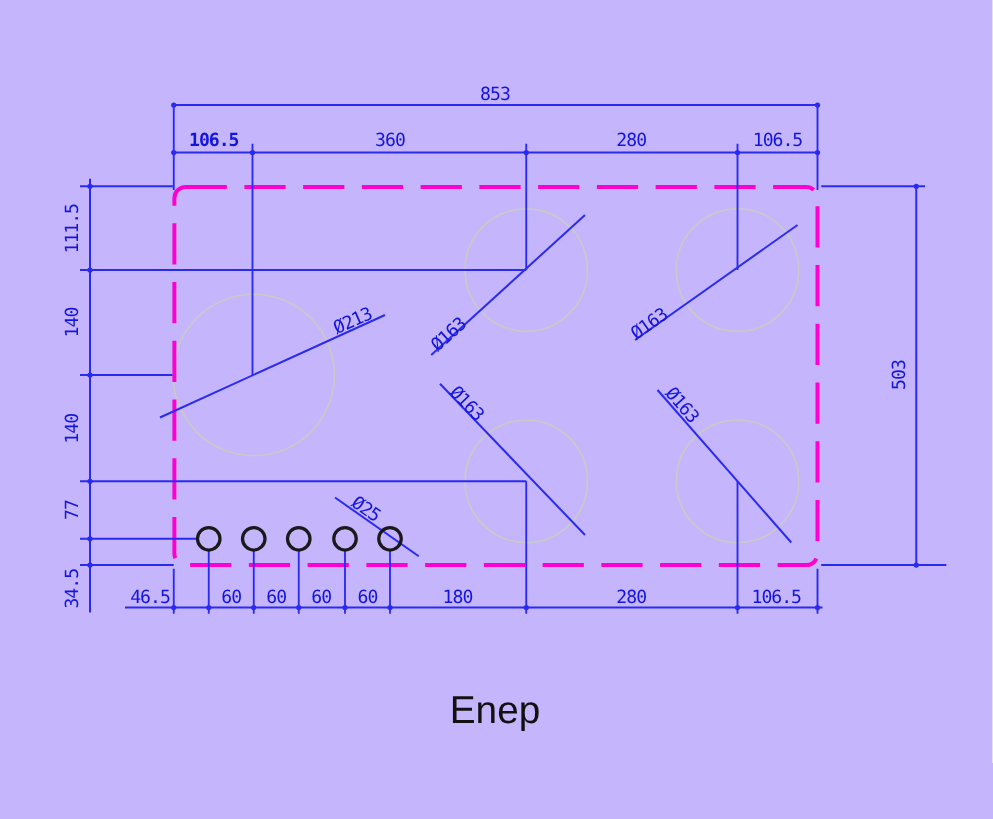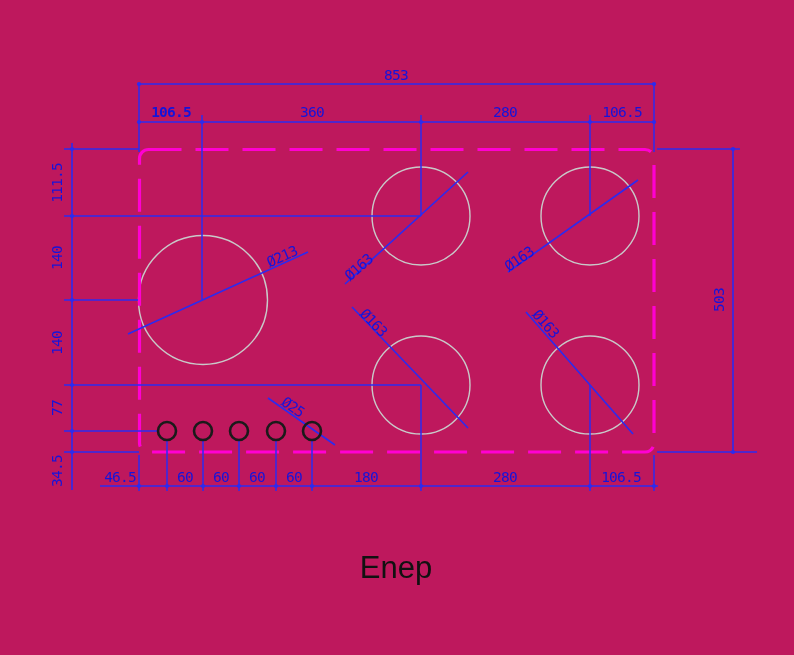--- a/index.html
+++ b/index.html
@@ -1,19 +1,19 @@
 <!DOCTYPE html>
 <html style="--line-blue: #2b2bf0; --text-blue: #1414dc; --outline-magenta: #ff00d2; --burner-gray: #c9c9c9; --knob-black: #1a1a1a; --title-black: #111111;"><head>
 <meta charset="utf-8">
 <style>
   html,body{margin:0;padding:0;background:#ffffff;}
   .canvas{
     position:relative;
     width:794px;height:655px;
-    background:#be185d;
+    background:#c4b5fd;
     overflow:hidden;
     font-family:"DejaVu Sans Mono", monospace;
   }
   svg{display:block;}
   .ext{stroke:var(--line-blue,#2b2bf0);stroke-width:1.5;fill:none;}
   .dim{stroke:var(--line-blue,#2b2bf0);stroke-width:1.6;fill:none;}
   .tick{fill:var(--line-blue,#2b2bf0);stroke:none;}
   .cutout{stroke:var(--outline-magenta,#ff00d2);stroke-width:3.2;fill:none;stroke-dasharray:33 14;}
   .burner{stroke:var(--burner-gray,#c9c9c9);stroke-width:1.4;fill:none;}
   .knob{stroke:var(--knob-black,#1a1a1a);stroke-width:2.6;fill:none;}

